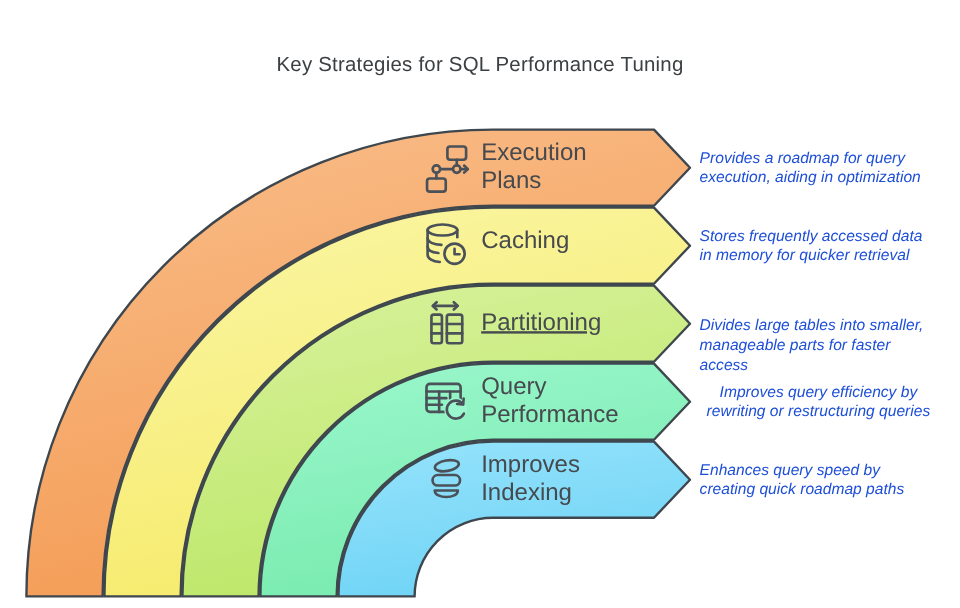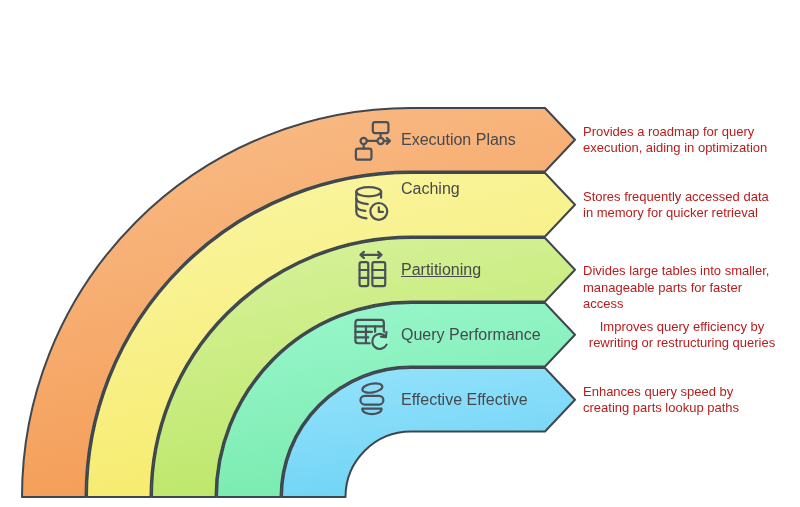--- a/index.html
+++ b/index.html
@@ -10,32 +10,33 @@
   .title{
     position:absolute;left:0;top:44px;width:800px;text-align:center;
     font-size:17px;letter-spacing:.2px;color:#3C4043;
   }
   #bands-svg{position:absolute;left:0;top:0;}
   .icon-box{position:absolute;width:44px;height:44px;}
   .icon-box svg{width:44px;height:44px;display:block;}
   .band-label{
     position:absolute;left:401px;width:142px;height:64px;
     display:flex;align-items:center;
-    font-size:16px;line-height:1.18;color:#46494D;
+    font-size:20px;line-height:1.18;color:#46494D;
   }
   .band-desc{
     position:absolute;left:583px;width:198px;min-height:64px;
     display:flex;align-items:center;
-    font-size:13px;line-height:1.26;color:#b91c1c;
+    font-size:13px;line-height:1.26;color:#1d4ed8;font-style:italic;
   }
 </style>
 </head>
 <body>
 
 <div class="stage">
+  <div class="title">Key Strategies for SQL Performance Tuning</div>
   <svg id="bands-svg" width="800" height="507" viewBox="0 0 800 507">
       <defs>
         <linearGradient id="grad-0" x1="0" y1="0" x2="0.35" y2="1">
           <stop offset="0" stop-color="#F9BE8B"></stop>
           <stop offset="1" stop-color="#F49C55"></stop>
         </linearGradient>
         <linearGradient id="grad-1" x1="0" y1="0" x2="0.35" y2="1">
           <stop offset="0" stop-color="#FAF6A6"></stop>
           <stop offset="1" stop-color="#F6EB6C"></stop>
         </linearGradient>
@@ -82,21 +83,21 @@
             <ellipse cx="21.5" cy="9.5" rx="13.5" ry="5"></ellipse>
             <path d="M8 9.5 V32 c0 3.4 4.6 5.9 11 6.5"></path>
             <path d="M35 9.5 V16"></path>
             <path d="M8 17 c0 3.3 5.2 5.7 12.5 6"></path>
             <path d="M8 24.5 c0 3.2 4.2 5.4 9.8 5.9"></path>
             <circle cx="32.5" cy="31" r="9.2"></circle>
             <path d="M32.5 26.5 V31.5 H37"></path>
           </g>
         </svg>
       </div>
-      <div class="band-label" style="top: 157px; text-align: right;">Caching</div>
+      <div class="band-label" style="top: 170px; text-align: right;">Caching</div>
       <div class="band-desc" style="top: 173px;">Stores frequently accessed data in memory for quicker retrieval</div>
       <div class="icon-box" style="left: 349px; top: 248px;">
         <svg viewBox="0 0 48 48">
           <g fill="none" stroke="#4A5158" stroke-width="2.4" stroke-linecap="round" stroke-linejoin="round">
             <path d="M13 7.5 H35"></path>
             <path d="M16.2 4.2 L12.6 7.5 L16.2 10.8"></path>
             <path d="M31.8 4.2 L35.4 7.5 L31.8 10.8"></path>
             <rect x="11.5" y="15.5" width="9.5" height="26" rx="2"></rect>
             <path d="M11.5 24 H21"></path>
             <path d="M11.5 32.5 H21"></path>
@@ -127,16 +128,16 @@
       <div class="band-desc" style="top: 303px; text-align: center;">Improves query efficiency by rewriting or restructuring queries</div>
       <div class="icon-box" style="left: 349px; top: 378px;">
         <svg viewBox="0 0 48 48">
           <g fill="none" stroke="#4A5158" stroke-width="2.4" stroke-linecap="round" stroke-linejoin="round">
             <ellipse cx="25.5" cy="11" rx="11" ry="4.8" transform="rotate(-10 25.5 11)"></ellipse>
             <rect x="12.5" y="19.5" width="25" height="9.5" rx="4.75"></rect>
             <path d="M14.5 33.5 H35.5 C35.5 41.5 14.5 41.5 14.5 33.5 Z"></path>
           </g>
         </svg>
       </div>
-      <div class="band-label" style="top: 368px;">Effective Effective</div>
-      <div class="band-desc" style="top: 368px;">Enhances query speed by creating parts lookup paths</div>
+      <div class="band-label" style="top: 368px;">Improves Indexing</div>
+      <div class="band-desc" style="top: 368px;">Enhances query speed by creating quick roadmap paths</div>
     </div>
 </div>
 
 </body></html>

